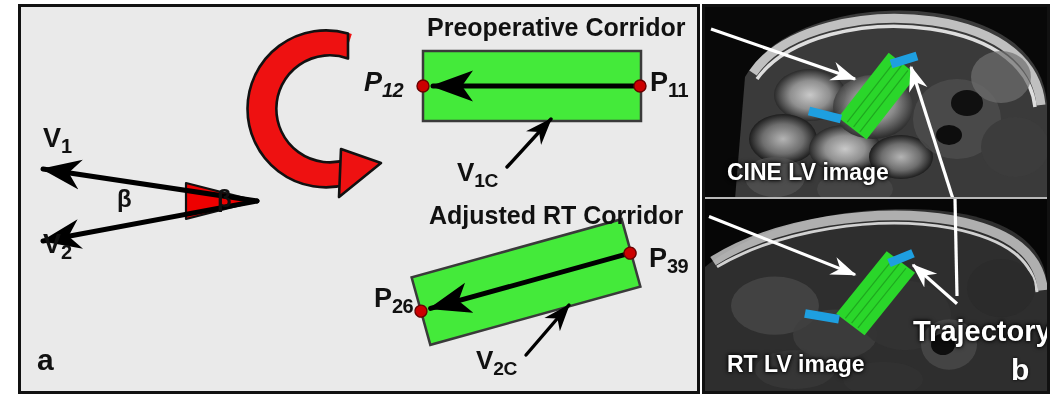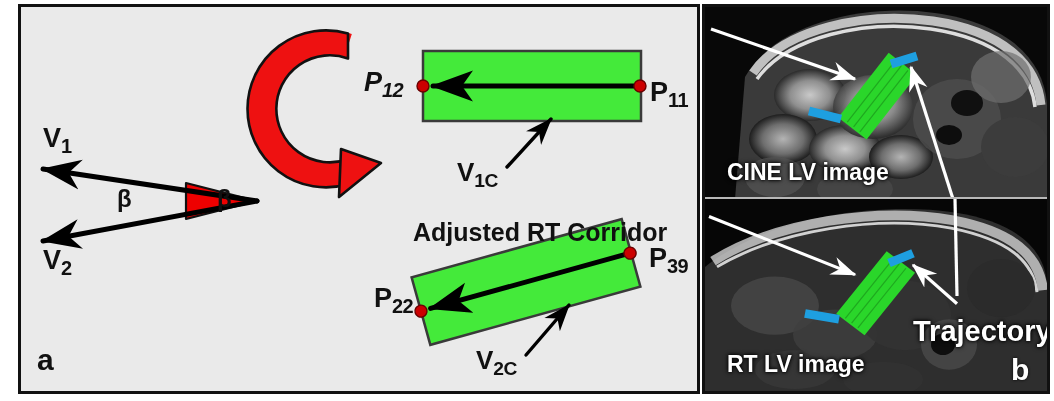--- a/index.html
+++ b/index.html
@@ -105,46 +105,47 @@
           <circle cx="396" cy="275" r="6" fill="#cc0000" stroke="#6a0000" stroke-width="1.4"></circle>
           <circle cx="613" cy="275" r="6" fill="#cc0000" stroke="#6a0000" stroke-width="1.4"></circle>
         </g>
 
         <path d="M505,348 L548,298" stroke="#000" stroke-width="3.4" stroke-linecap="round" marker-end="url(#ah)"></path>
       </svg>
 
       <div class="lbl vlabel" style="left:22px;top:118px;text-align:center;">
         <span>V</span><span class="sub">1</span>
       </div>
-      <div class="lbl vlabel" style="left:22px;top:240px;">
+      <div class="lbl vlabel" style="left:22px;top:224px;">
         <span>V</span><span class="sub">2</span>
       </div>
 
       <div class="lbl betalabel" style="left:96px;top:180px;">β</div>
 
       <div class="lbl betalabel" style="left:196px;top:180px;">β</div>
 
+      <div class="lbl title" style="left:406px;top:8px;">Preoperative Corridor</div>
 
       <div class="lbl plabel" style="left:343px;top:62px;font-style:italic;">
         <span>P</span><span class="sub">12</span>
       </div>
-      <div class="lbl plabel" style="left:629px;top:72px;">
+      <div class="lbl plabel" style="left:629px;top:62px;">
         <span>P</span><span class="sub">11</span>
       </div>
       <div class="lbl vclabel" style="left:436px;top:152px;">
         <span>V</span><span class="sub">1C</span>
       </div>
 
-      <div class="lbl title" style="left:392px;top:196px;margin-top:17px;">Adjusted RT Corridor</div>
+      <div class="lbl title" style="left:408px;top:196px;">Adjusted RT Corridor</div>
 
       <div class="lbl plabel" style="left:628px;top:238px;">
         <span>P</span><span class="sub">39</span>
       </div>
       <div class="lbl plabel" style="left:353px;top:278px;">
-        <span>P</span><span class="sub">22</span>
+        <span>P</span><span class="sub">26</span>
       </div>
       <div class="lbl vclabel" style="left:455px;top:340px;">
         <span>V</span><span class="sub">2C</span>
       </div>
 
       <div class="lbl panel-letter" style="left:16px;top:338px;">a</div>
     </div>
   </div>
 
   <div id="panel-b">

